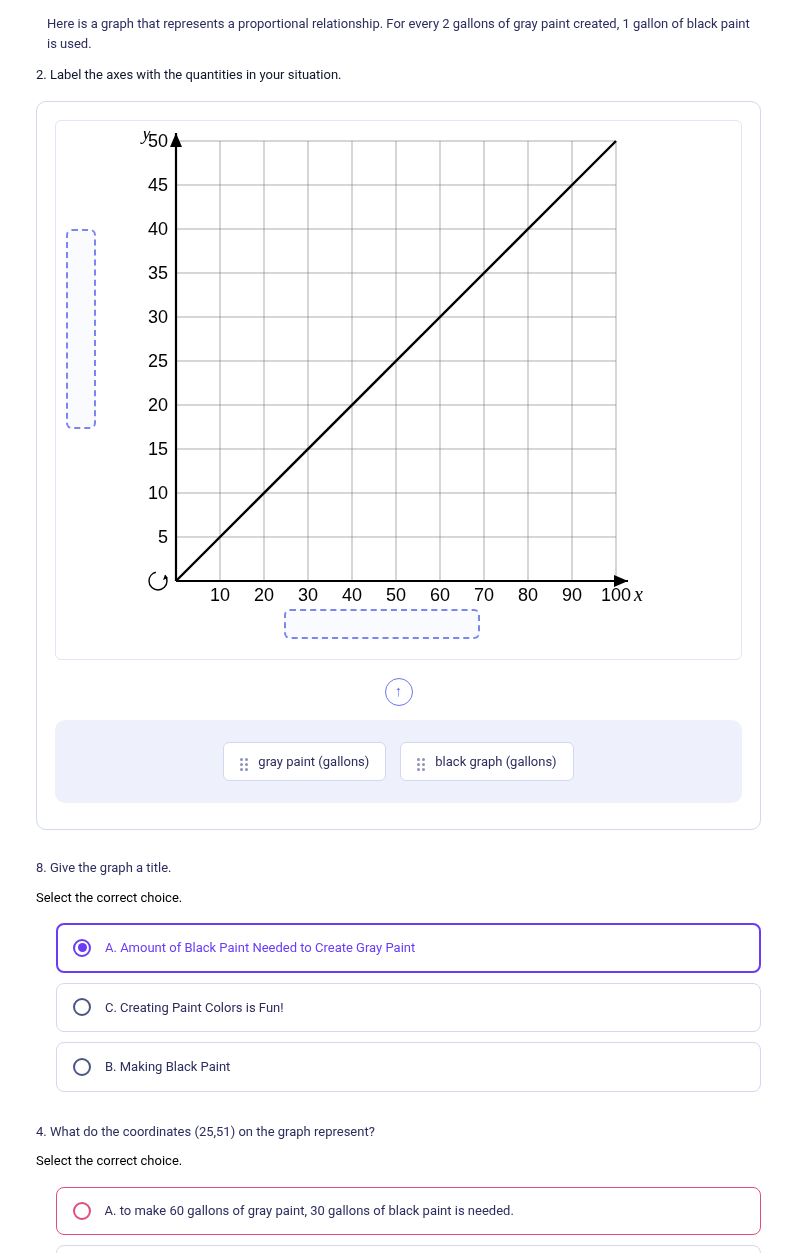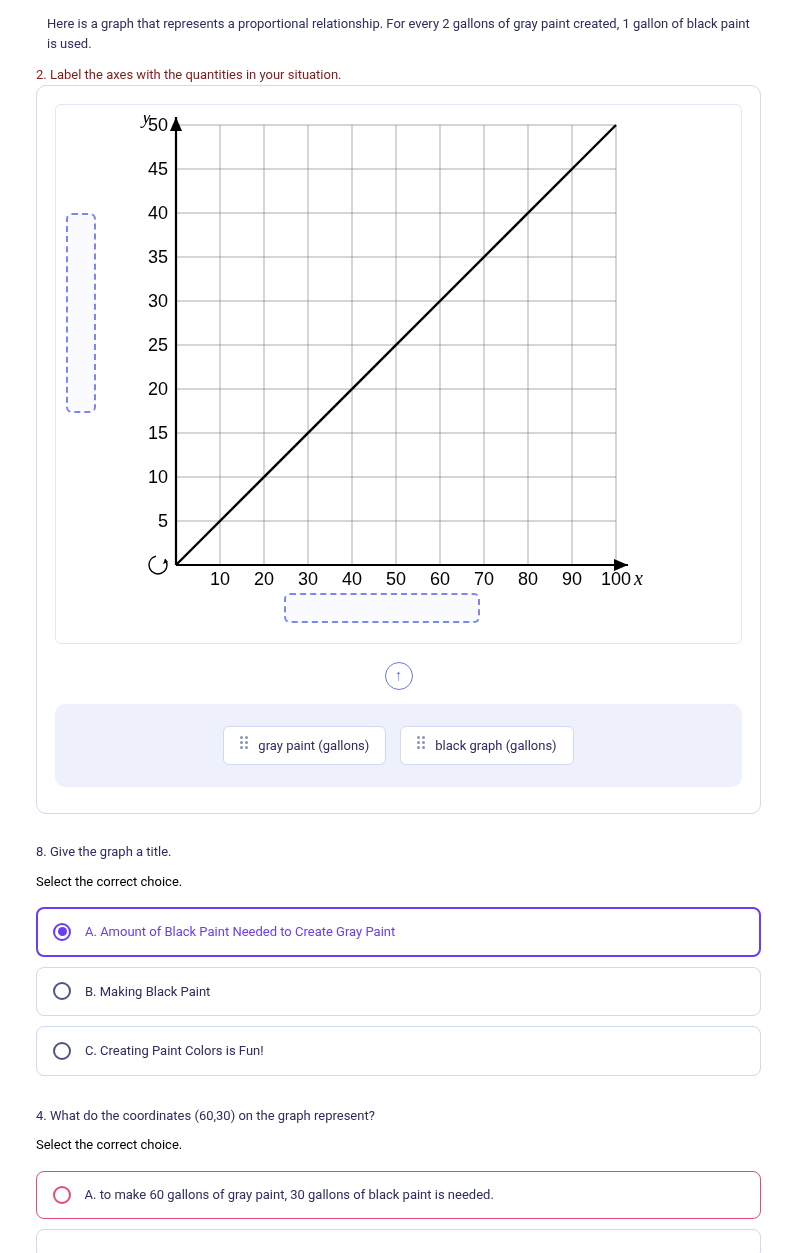--- a/index.html
+++ b/index.html
@@ -6,21 +6,21 @@
   body {
     font-family: -apple-system, BlinkMacSystemFont, "Segoe UI", Roboto, sans-serif;
     background: #fff;
     width: 793px;
     padding: 14px 32px 20px 36px;
     color: #1e1e3f;
     font-size: 13px;
     line-height: 1.5;
   }
   .intro-text { color: #2d2d5f; margin-bottom: 12px; margin-left: 11px; }
-  .step-label { color: #7f1d1d; }
+  .step-label { color: #0f172a; margin-bottom: 16px; }
   .graph-card {
     border: 1px solid #d0d8f2;
     border-radius: 10px;
     background: #fff;
     padding: 18px 18px 26px 18px;
     margin-bottom: 28px;
   }
   .graph-inner {
     border: 1px solid #e0e6f6;
     border-radius: 6px;
@@ -67,21 +67,21 @@
     display: flex;
     justify-content: center;
     gap: 14px;
   }
   .chip {
     background: #fff;
     border: 1px solid #d0d8f2;
     border-radius: 6px;
     padding: 9px 16px;
     display: inline-flex;
-    align-items: flex-start;
+    align-items: flex-end;
     gap: 10px;
     color: #2d2d5f;
     font-size: 13px;
     cursor: grab;
   }
   .grip {
     display: inline-grid;
     grid-template-columns: repeat(2, 3px);
     grid-template-rows: repeat(3, 3px);
     gap: 2px;
@@ -95,20 +95,21 @@
     border-radius: 8px;
     padding: 14px 16px;
     margin-bottom: 10px;
     display: flex;
     align-items: center;
     gap: 14px;
     color: #2d2d5f;
     font-size: 13px;
     cursor: pointer;
     background: #fff;
+    margin-left: 20px;
   }
   .choice.selected {
     border: 2px solid #6b3cf5;
     color: #6b3cf5;
     padding: 13px 15px;
   }
   .choice.hover-red {
     border: 1.5px solid #e34b7a;
     padding: 13.5px 15.5px;
   }
@@ -244,29 +245,29 @@
 
 <div class="choice-group">
   <div class="choice selected">
     <span class="radio">
         <span class="dot"></span>
       </span>
     <span>A. Amount of Black Paint Needed to Create Gray Paint</span>
   </div>
   <div class="choice">
     <span class="radio"></span>
-    <span>B. Making Black Paint</span>
+    <span>C. Creating Paint Colors is Fun!</span>
   </div>
   <div class="choice">
     <span class="radio"></span>
-    <span>C. Creating Paint Colors is Fun!</span>
+    <span>B. Making Black Paint</span>
   </div>
 </div>
 
-<p class="q-text">4. What do the coordinates (60,30) on the graph represent?</p>
+<p class="q-text">4. What do the coordinates (25,51) on the graph represent?</p>
 <p class="sub-text">Select the correct choice.</p>
 
 <div class="choice-group" style="margin-bottom:0">
   <div class="choice hover-red">
     <span class="radio"></span>
     <span>A. to make 60 gallons of gray paint, 30 gallons of black paint is needed.</span>
   </div>
   <div class="choice">
     
     

